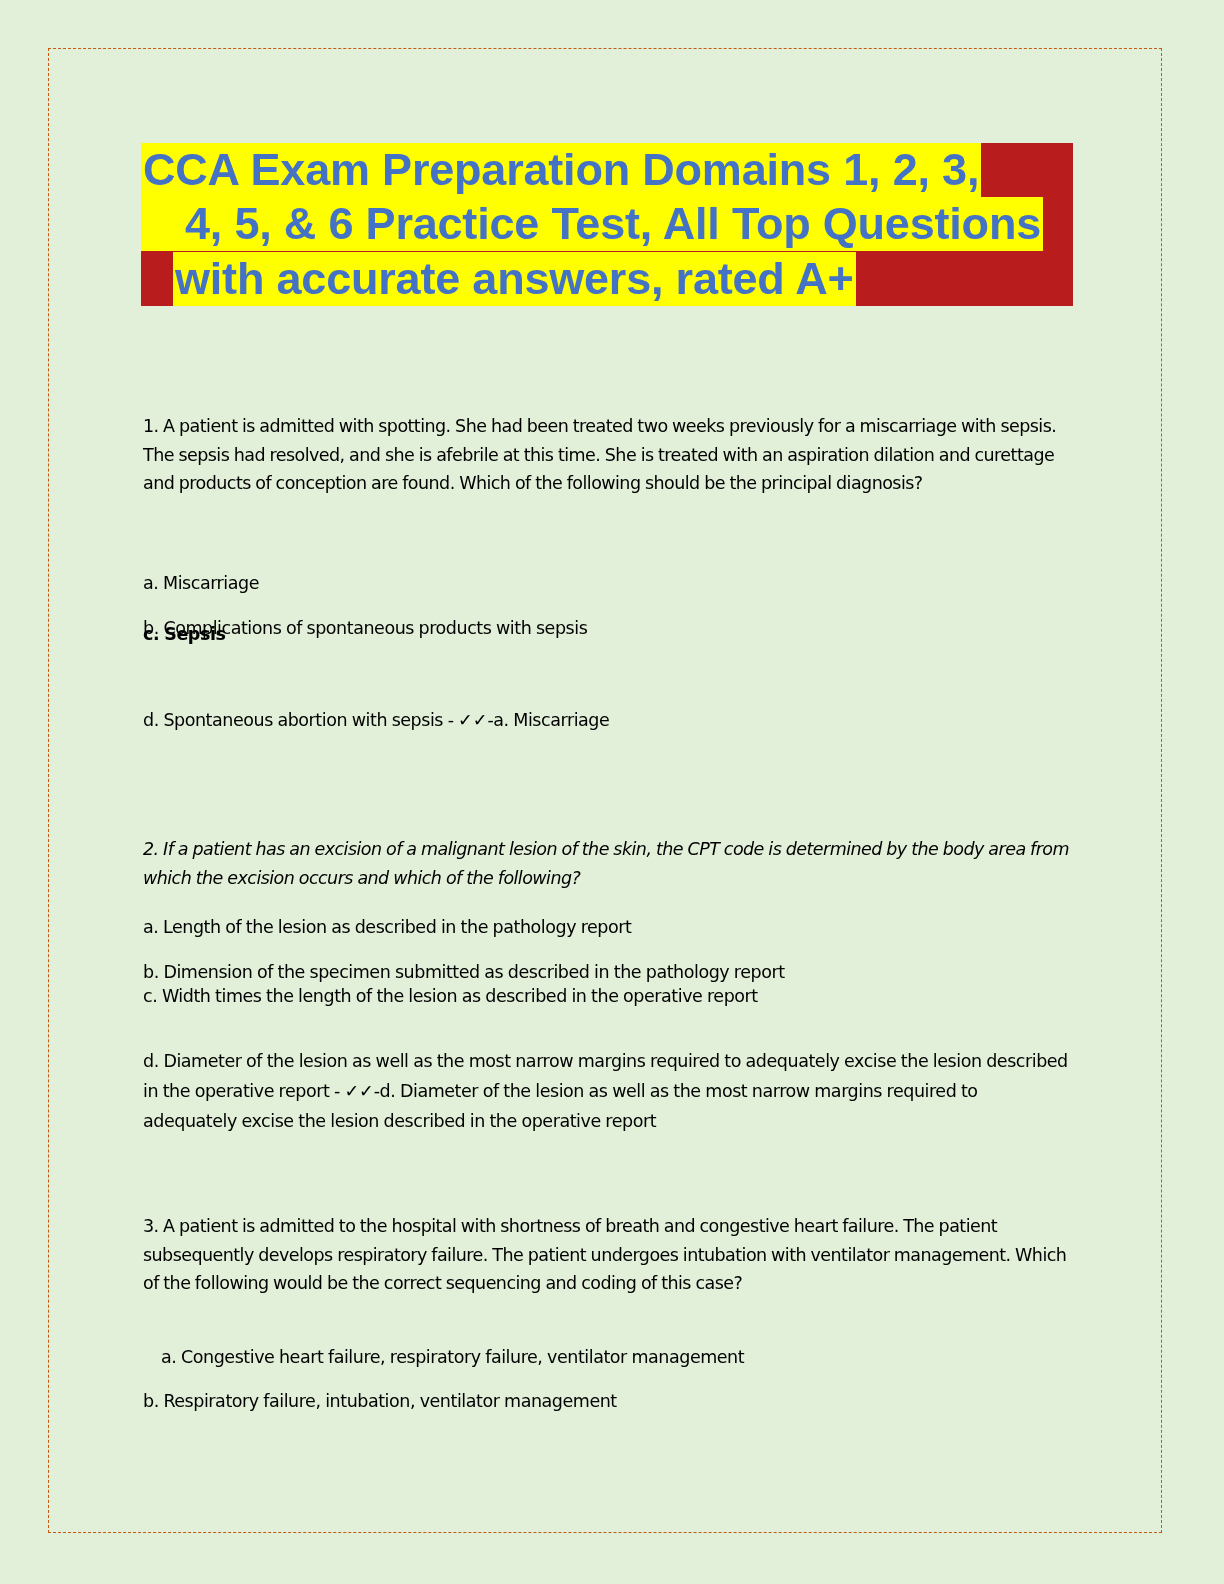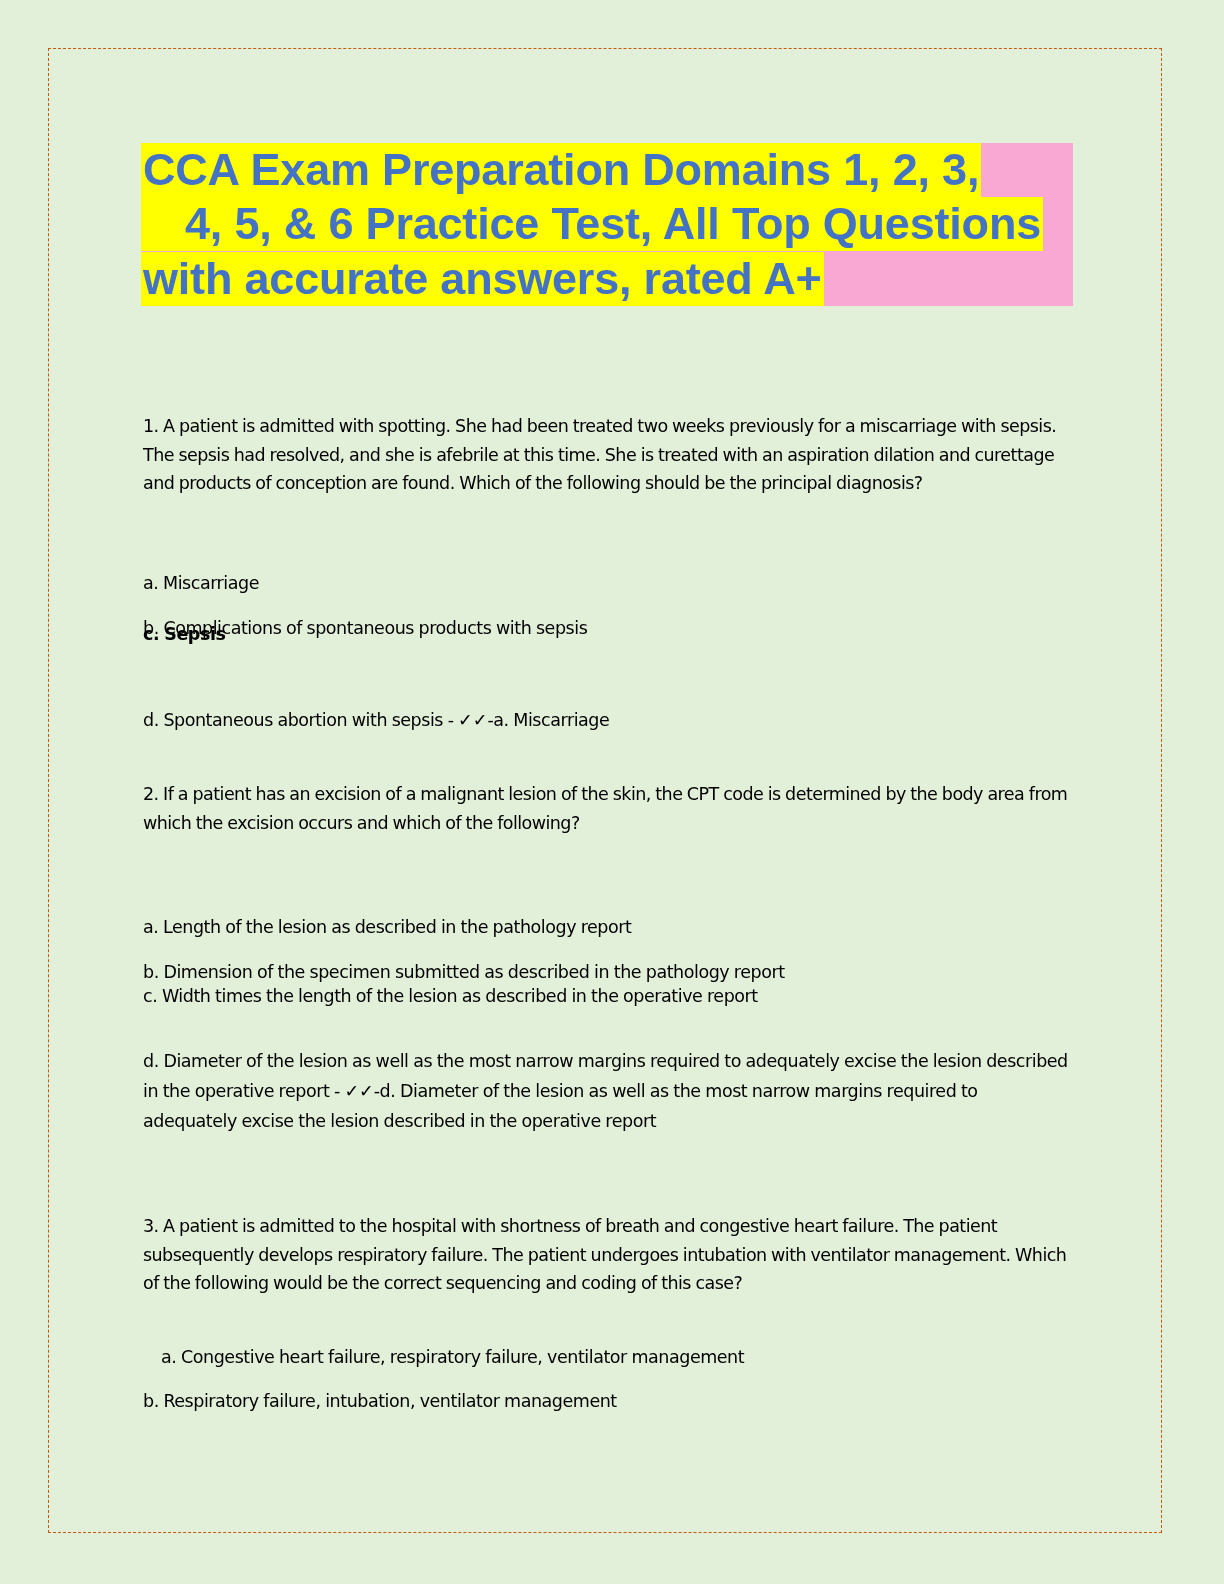--- a/index.html
+++ b/index.html
@@ -22,41 +22,41 @@
     height: 1485px;
     border: 1.5px dashed #c55a11;
     box-sizing: border-box;
   }
   .title-block {
     position: absolute;
     left: 141px;
     top: 143px;
     width: 932px;
     height: 163px;
-    background: #f9a8d4;
+    background: #b91c1c;
   }
   .title-line {
     position: absolute;
     left: 0;
     display: inline-block;
     background: #ffff00;
     color: #4472c4;
     font-family: "Liberation Sans", sans-serif;
     font-weight: bold;
     font-size: 45px;
     line-height: 54px;
     height: 54px;
     white-space: nowrap;
     padding-left: 2px;
     padding-right: 2px;
     letter-spacing: -0.2px;
   }
   .t1 { top: 0; }
   .t2 { top: 54px; padding-left: 44px; }
-  .t3 { top: 109px; }
+  .t3 { top: 109px; margin-left: 32px; }
 
   .content {
     position: absolute;
     left: 143px;
     top: 0;
     width: 930px;
     color: #000;
     font-family: "DejaVu Sans", sans-serif;
     font-size: 17.5px;
   }
@@ -101,21 +101,21 @@
 
 <div class="content">
 
   <div class="block" style="top:396px;">1. A patient is admitted with spotting. She had been treated two weeks previously for a miscarriage with sepsis. The sepsis had resolved, and she is afebrile at this time. She is treated with an aspiration dilation and curettage and products of conception are found. Which of the following should be the principal diagnosis?</div>
 
   <div class="opt" style="top:569px;">a. Miscarriage</div>
   <div class="opt" style="top:614px;">b. Complications of spontaneous products with sepsis</div>
   <div class="opt" style="top:620px;font-weight:bold;">c. Sepsis</div>
   <div class="opt" style="top:706px;"><span>d. Spontaneous abortion with sepsis - </span><span class="check">✓✓</span><span>-a. Miscarriage</span></div>
 
-  <div class="block" style="top:764px;">2. If a patient has an excision of a malignant lesion of the skin, the CPT code is determined by the body area from which the excision occurs and which of the following?</div>
+  <div class="block" style="top:819px;font-style:italic;">2. If a patient has an excision of a malignant lesion of the skin, the CPT code is determined by the body area from which the excision occurs and which of the following?</div>
 
   <div class="opt" style="top:913px;">a. Length of the lesion as described in the pathology report</div>
   <div class="opt" style="top:958px;">b. Dimension of the specimen submitted as described in the pathology report</div>
   <div class="opt" style="top:982px;">c. Width times the length of the lesion as described in the operative report</div>
   <div class="opt opt-wrap" style="top:1046px;"><span>d. Diameter of the lesion as well as the most narrow margins required to adequately excise the lesion described in the operative report - </span><span class="check">✓✓</span><span>-d. Diameter of the lesion as well as the most narrow margins required to adequately excise the lesion described in the operative report</span></div>
 
   <div class="block" style="top:1196px;">3. A patient is admitted to the hospital with shortness of breath and congestive heart failure. The patient subsequently develops respiratory failure. The patient undergoes intubation with ventilator management. Which of the following would be the correct sequencing and coding of this case?</div>
 
   <div class="opt" style="top:1343px;margin-left:18px;">a. Congestive heart failure, respiratory failure, ventilator management</div>
   <div class="opt" style="top:1387px;">b. Respiratory failure, intubation, ventilator management</div>

